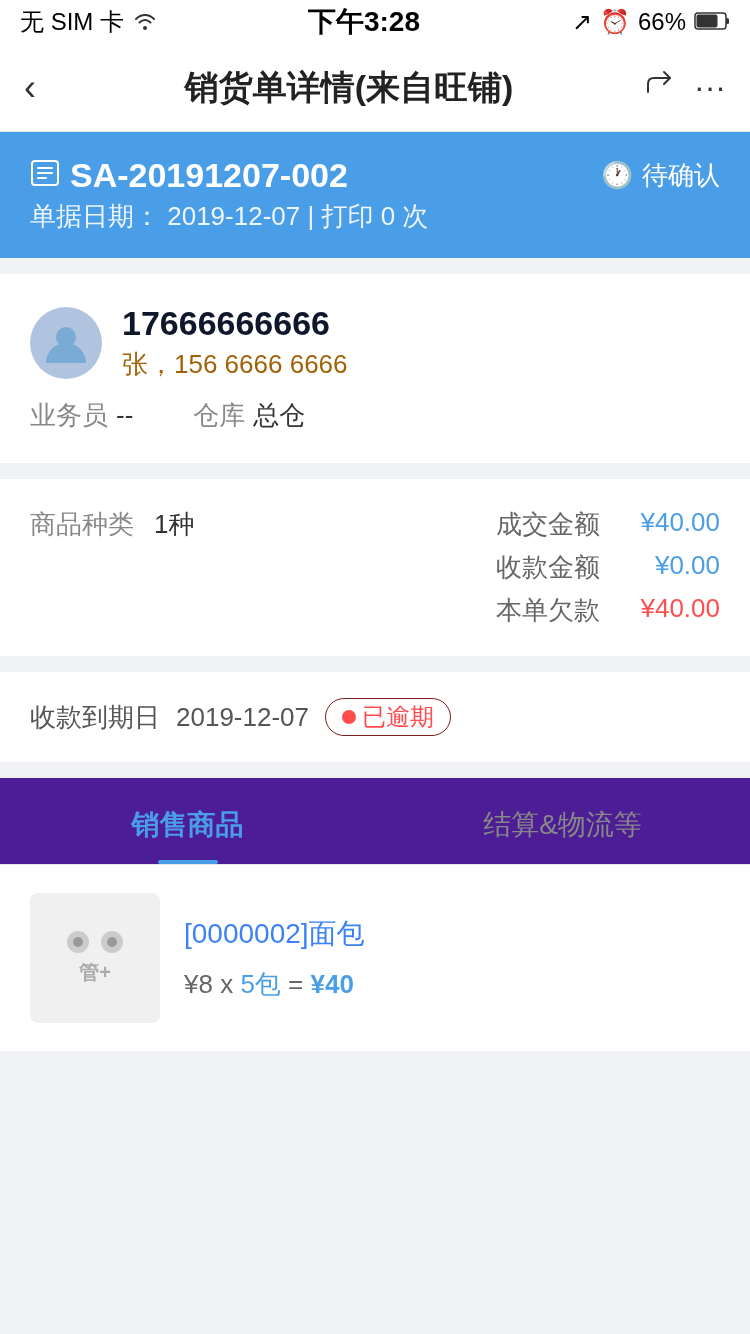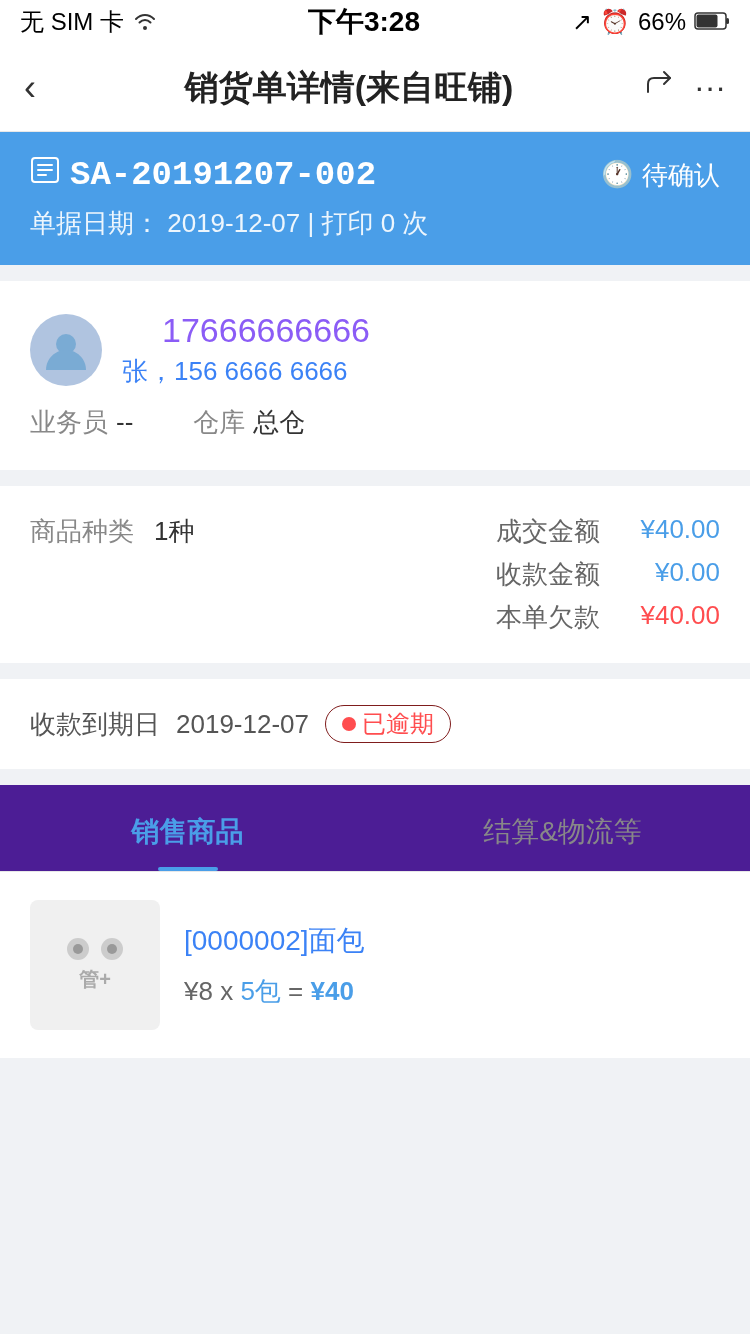--- a/index.html
+++ b/index.html
@@ -63,22 +63,21 @@
     
     .header-card {
       background: #4a9ee8;
       padding: 24px 30px;
       margin-bottom: 0;
     }
     .header-card-top {
       display: flex;
       align-items: center;
       justify-content: space-between;
-      margin-bottom: 12px;
-      font-family: Liberation Mono, monospace;
+      margin-bottom: 4px;
     }
     .order-id {
       display: flex;
       align-items: center;
       gap: 10px;
       font-size: 34px;
       font-weight: 700;
       color: #fff;
     }
     .order-status {
@@ -112,27 +111,26 @@
       background: #b0c4e0;
       display: flex;
       align-items: center;
       justify-content: center;
       font-size: 36px;
       color: #6a8db0;
       flex-shrink: 0;
     }
     .customer-name {
       font-size: 34px;
-      font-weight: 400;
-      color: #8b5cf6;
-      margin-left: 40px;
+      font-weight: 700;
+      color: #0f172a;
     }
     .customer-sub {
       font-size: 26px;
-      color: #3b82f6;
+      color: #a16207;
       margin-top: 4px;
     }
     .customer-meta {
       display: flex;
       gap: 60px;
       margin-top: 16px;
       font-size: 26px;
       color: #555;
     }
     .meta-item { display: flex; align-items: center; gap: 8px; }

